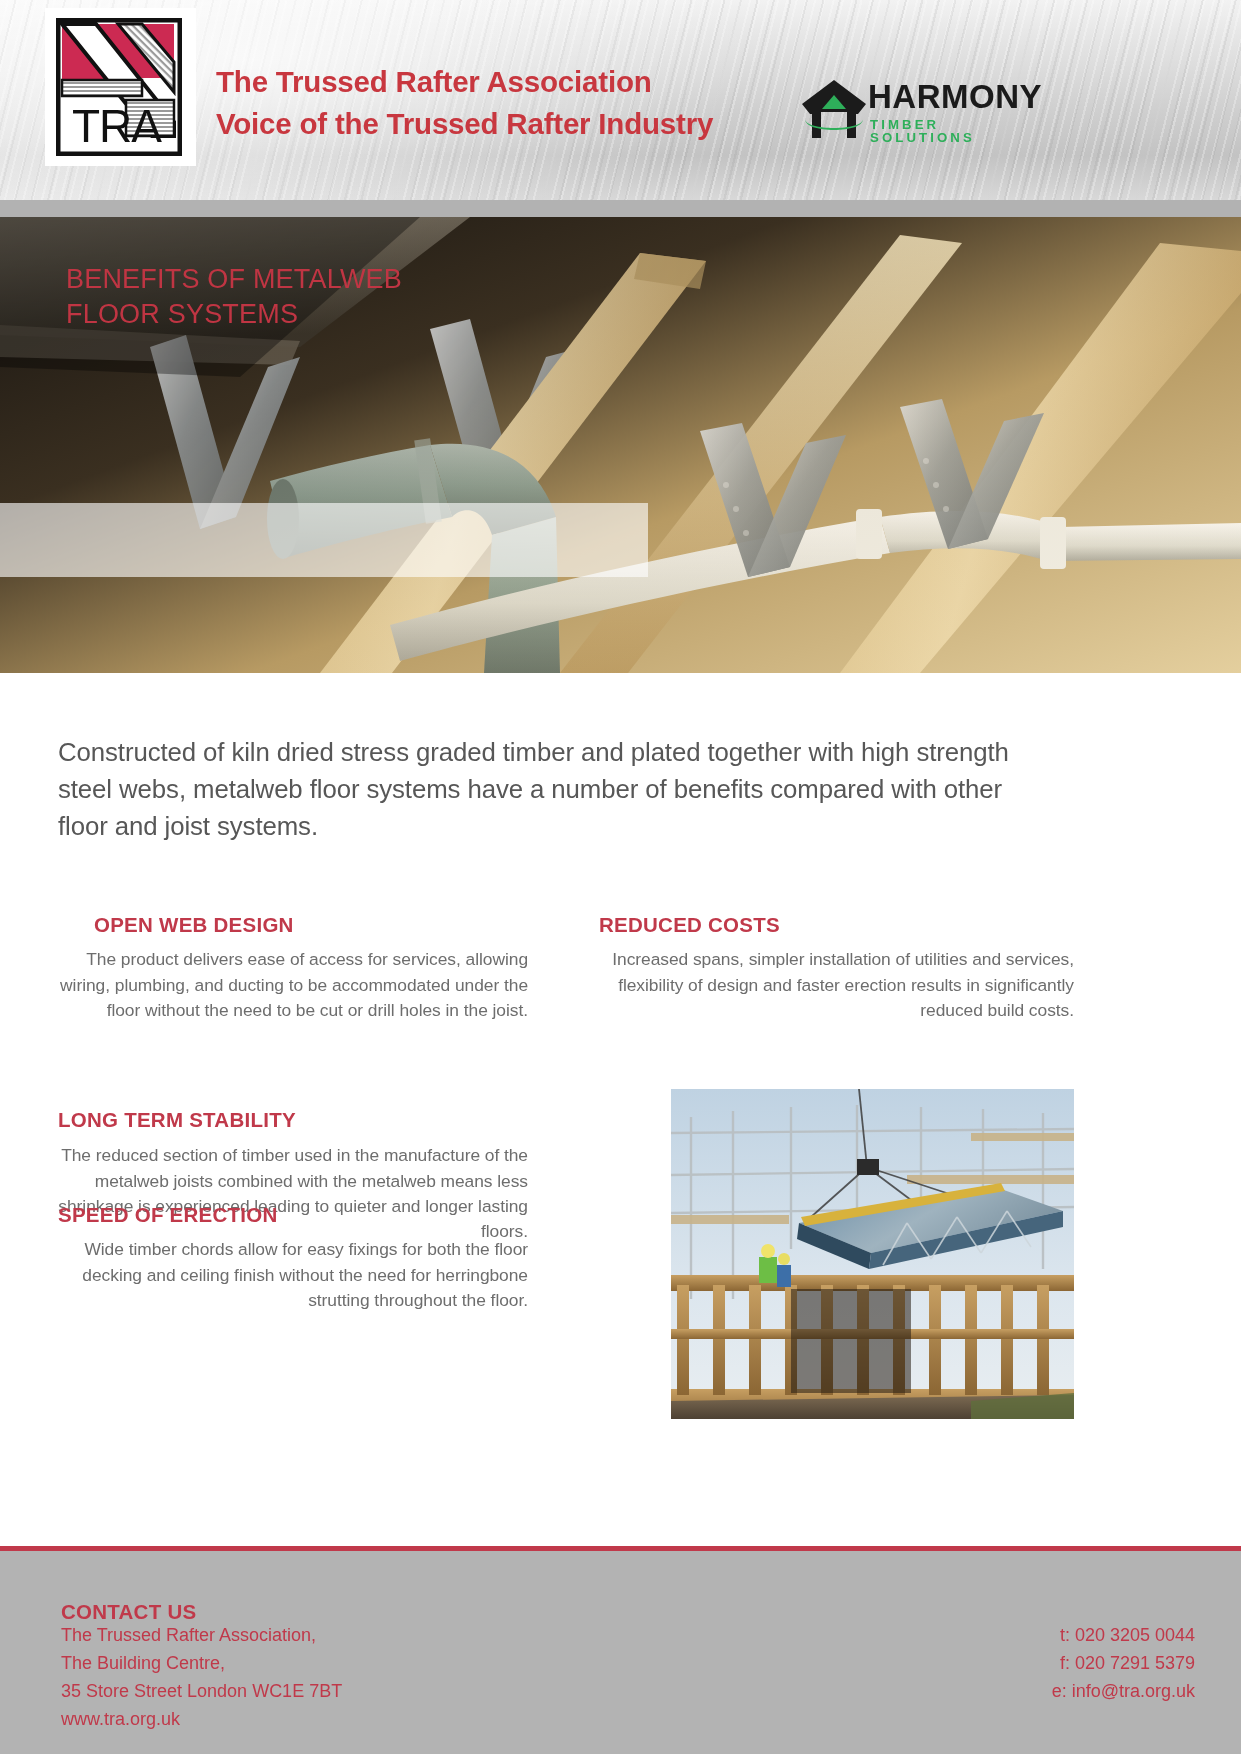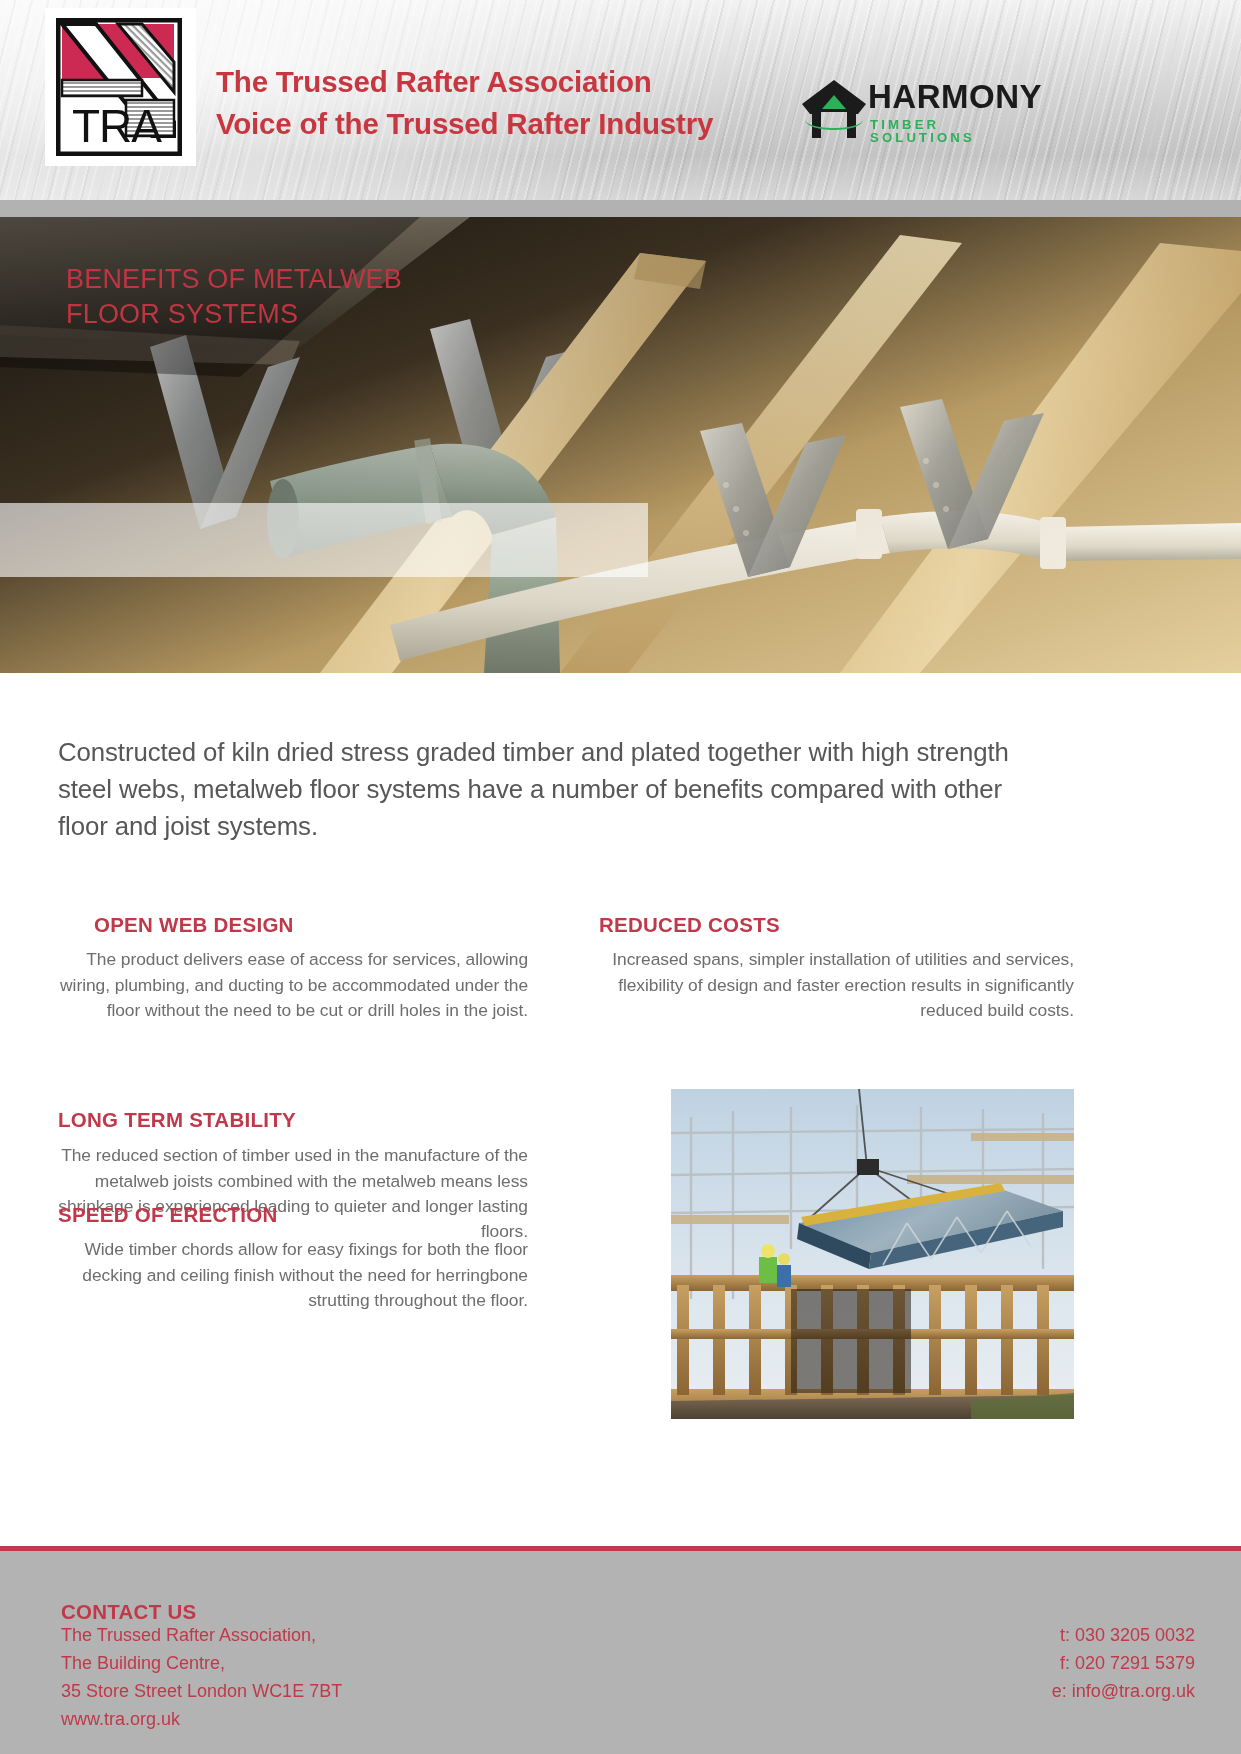--- a/index.html
+++ b/index.html
@@ -523,18 +523,18 @@
   <h2 class="footer-heading">CONTACT US</h2>
 
   <div class="footer-address">
     <span class="line">The Trussed Rafter Association,</span>
     <span class="line">The Building Centre,</span>
     <span class="line">35 Store Street London WC1E 7BT</span>
     <span class="line">www.tra.org.uk</span>
   </div>
 
   <div class="footer-contact">
-    <span class="line">t: 030 3205 0032</span>
+    <span class="line">t: 020 3205 0044</span>
     <span class="line">f: 020 7291 5379</span>
     <span class="line">e: info@tra.org.uk</span>
   </div>
 
 </div>
 
 </body></html>

